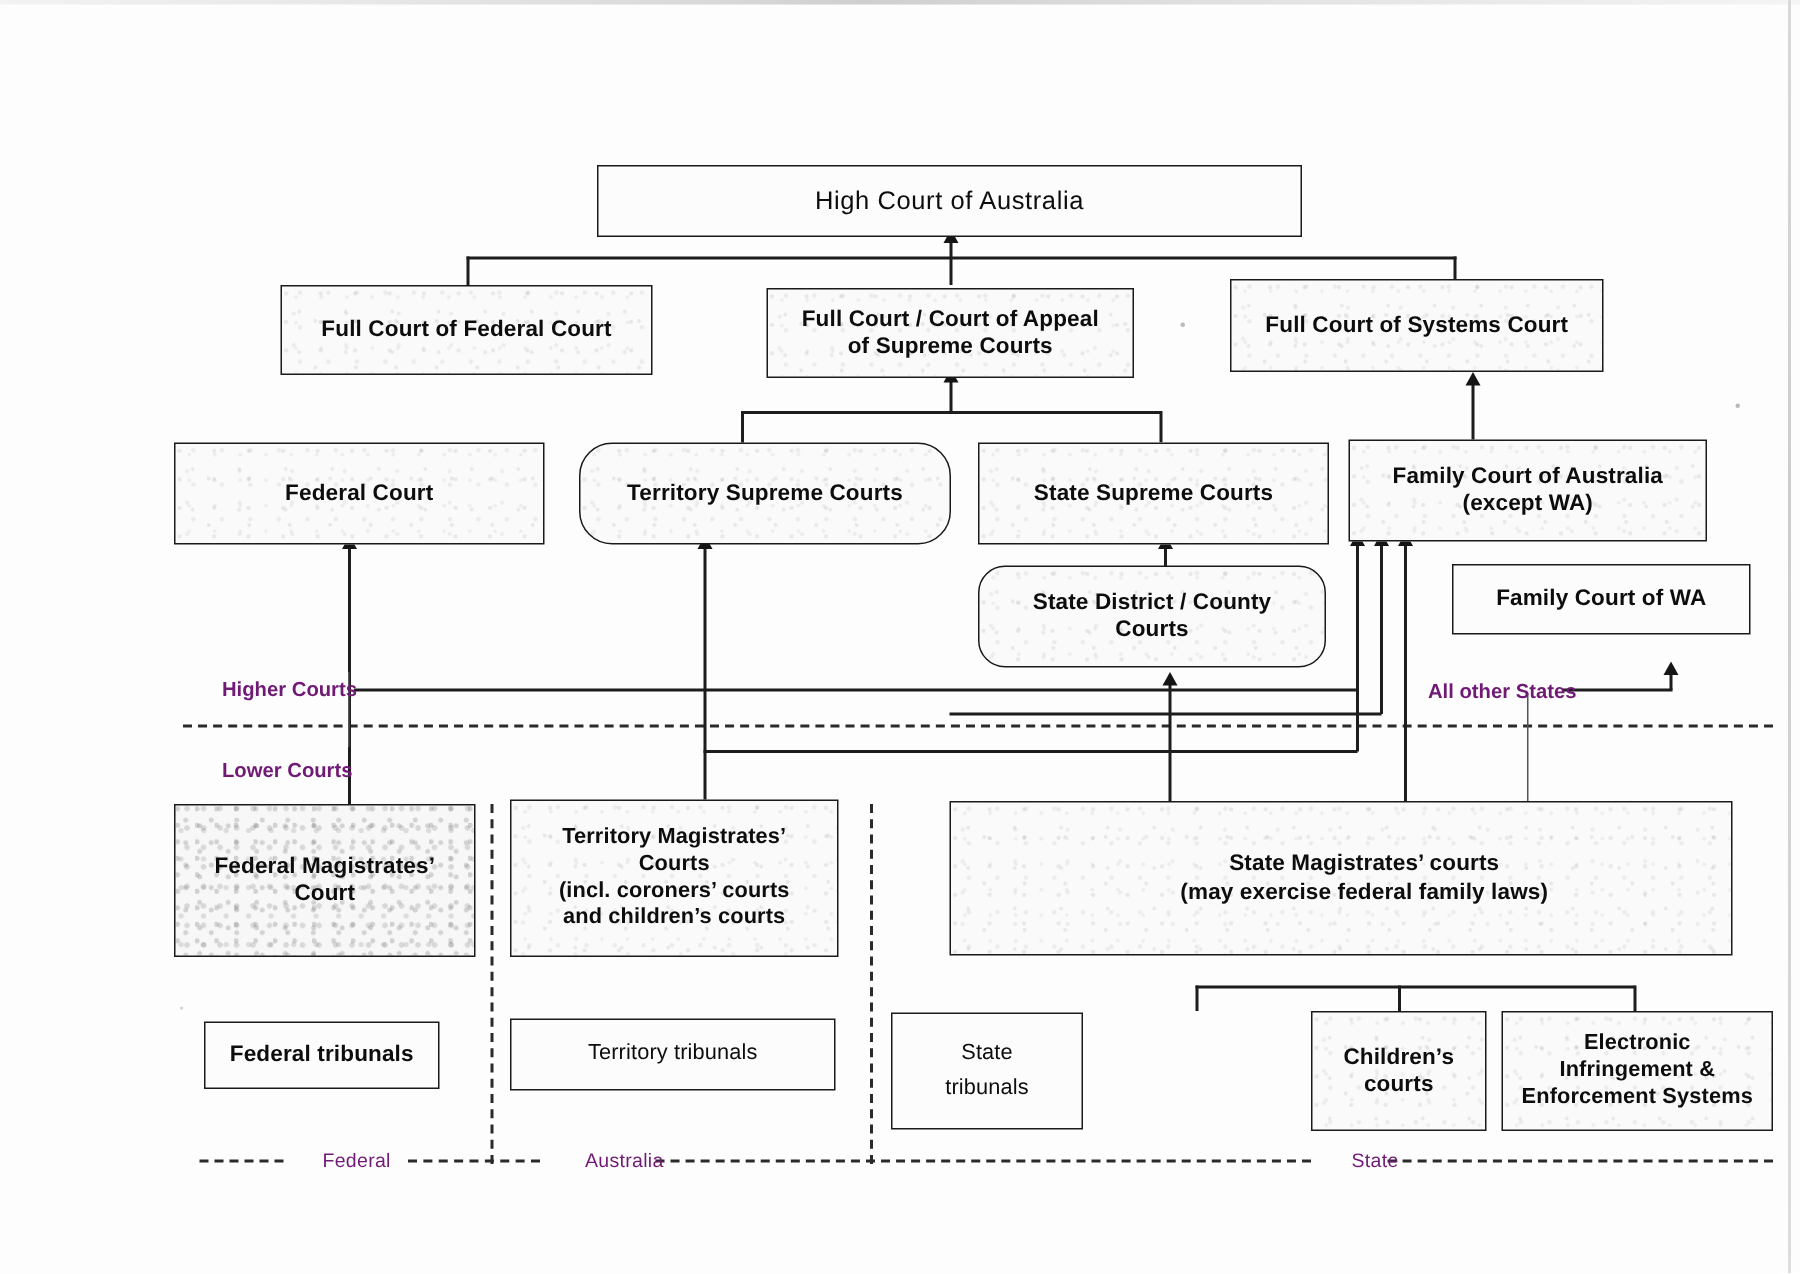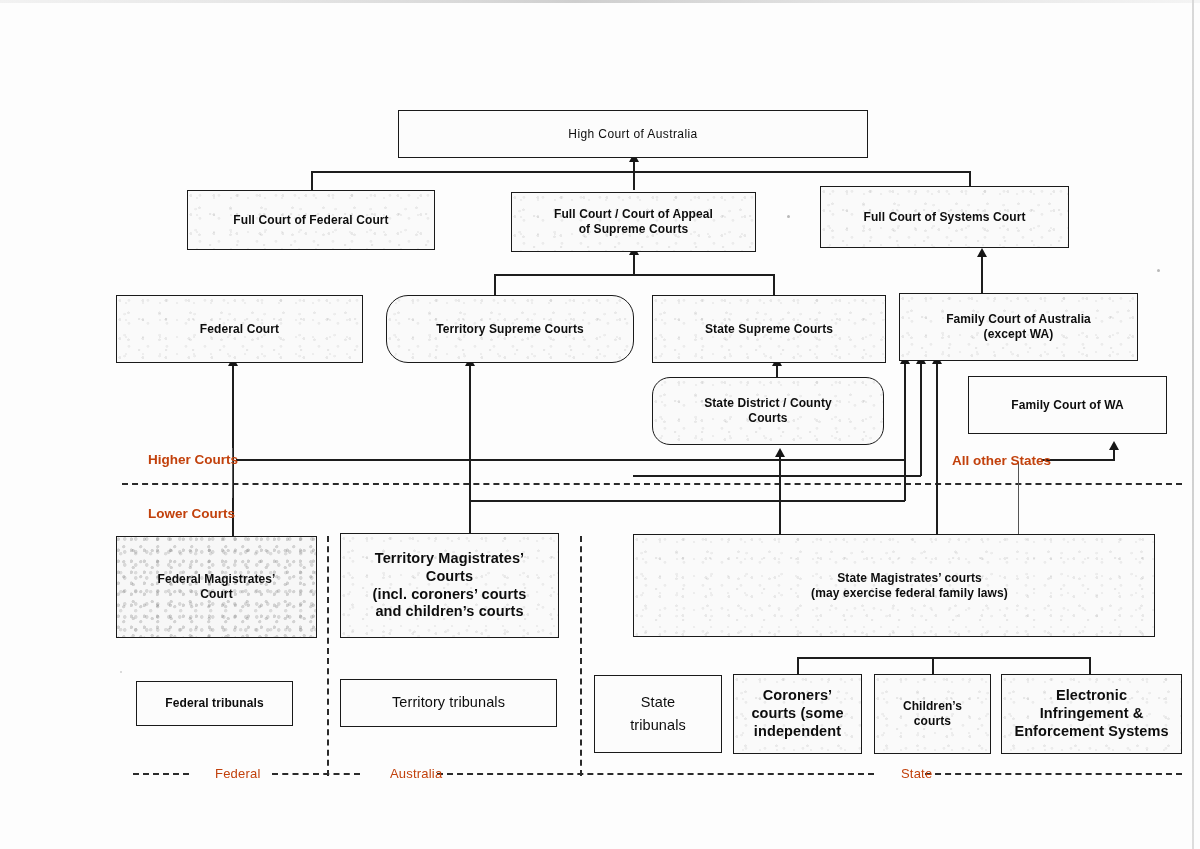--- a/index.html
+++ b/index.html
@@ -29,21 +29,21 @@
   .box{
     position:absolute;
     box-sizing:border-box;
     border:1.6px solid #1a1a1a;
     background:#fcfcfc;
     display:flex;
     align-items:center;
     justify-content:center;
     text-align:center;
     font-weight:bold;
-    font-size:12px;
+    font-size:15px;
     line-height:1.22;
     letter-spacing:.1px;
     padding:2px 5px;
     color:#0d0d0d;
     z-index:5;
   }
   .box.light{font-weight:normal;}
   .box.noisy{
     background:
       radial-gradient(circle at 12% 24%, rgba(120,120,120,.14) 0 1.2px, transparent 1.6px),
@@ -86,21 +86,21 @@
   .dashv{
     position:absolute;width:0;z-index:4;
     border-left:2.5px dashed #2a2a2a;
   }
 
   
   .lbl{
     position:absolute;
     font-size:13.5px;
     font-weight:bold;
-    color:#c2410c;
+    color:#701a75;
     white-space:nowrap;
     z-index:6;
     padding-left:20px;
   }
   .lbl.legend{font-weight:normal;font-size:13px;letter-spacing:.2px;}
 </style>
 </head>
 <body>
 
 <div id="canvas">
@@ -163,64 +163,61 @@
   <div class="dashv" style="left:580px;top:536px;height:240px;"></div>
 
   <div class="ln vln" style="left:232px;top:448px;height:50px;background:#555;width:1.2px;"></div>
   <div class="ln vln" style="left:1018px;top:462px;height:74px;background:#555;width:1.2px;"></div>
 
   <div class="ln hln" style="left:797px;top:657px;width:293px;"></div>
   <div class="ln vln" style="left:797px;top:657px;height:17px;"></div>
   <div class="ln vln" style="left:932px;top:657px;height:17px;"></div>
   <div class="ln vln" style="left:1089px;top:657px;height:17px;"></div>
 
-  <div class="box" style="left:398px;top:110px;width:470px;height:48px;font-size:12px;letter-spacing:.4px;font-weight:normal;">High Court of Australia</div>
+  <div class="box" style="left:398px;top:110px;width:470px;height:48px;font-size:17px;letter-spacing:.4px;font-weight:normal;">High Court of Australia</div>
 
   <div class="box noisy" style="left:187px;top:190px;width:248px;height:60px;">Full Court of Federal Court</div>
 
   <div class="box noisy" style="left:511px;top:192px;width:245px;height:60px;white-space:pre-line;">Full Court / Court of Appeal
 of Supreme Courts</div>
 
   <div class="box noisy" style="left:820px;top:186px;width:249px;height:62px;">Full Court of Systems Court</div>
 
   <div class="box noisy" style="left:116px;top:295px;width:247px;height:68px;">Federal Court</div>
 
   <div class="box noisy" style="left:386px;top:295px;width:248px;height:68px;border-radius:22px;">Territory Supreme Courts</div>
 
   <div class="box noisy" style="left:652px;top:295px;width:234px;height:68px;">State Supreme Courts</div>
 
   <div class="box noisy" style="left:899px;top:293px;width:239px;height:68px;white-space:pre-line;">Family Court of Australia
 (except WA)</div>
 
   <div class="box noisy" style="left:652px;top:377px;width:232px;height:68px;white-space:pre-line;border-radius:18px;">State District / County
 Courts</div>
 
-  <div class="box" style="left:968px;top:376px;width:199px;height:58px;">Family Court of WA</div>
+  <div class="box" style="left:968px;top:376px;width:199px;height:47px;">Family Court of WA</div>
 
   <div class="box veryNoisy" style="left:116px;top:536px;width:201px;height:102px;white-space:pre-line;">Federal Magistrates’
 Court</div>
 
   <div class="box noisy" style="left:340px;top:533px;width:219px;height:105px;white-space:pre-line;font-size:14.5px;">Territory Magistrates’
 Courts
 (incl. coroners’ courts
 and children’s courts</div>
 
   <div class="box noisy" style="left:633px;top:534px;width:522px;height:103px;white-space:pre-line;padding-left:36px;">State Magistrates’ courts
 (may exercise federal family laws)</div>
 
   <div class="box" style="left:136px;top:681px;width:157px;height:45px;">Federal tribunals</div>
 
   <div class="box light" style="left:340px;top:679px;width:217px;height:48px;font-size:14.5px;">Territory tribunals</div>
 
   <div class="box light" style="left:594px;top:675px;width:128px;height:78px;white-space:pre-line;font-size:14.5px;line-height:1.6;">State
 tribunals</div>
 
-  <div class="box noisy" style="left:733px;top:674px;width:129px;height:80px;white-space:pre-line;font-size:14.5px;">Coroners’
-courts (some
-independent</div>
 
   <div class="box noisy" style="left:1001px;top:674px;width:181px;height:80px;white-space:pre-line;font-size:14.5px;">Electronic
 Infringement &amp;
 Enforcement Systems</div>
 
   <div class="box noisy" style="left:874px;top:674px;width:117px;height:80px;white-space:pre-line;">Children’s
 courts</div>
 
   <div class="lbl" style="left:128px;top:452px;">Higher Courts</div>
   <div class="lbl" style="left:128px;top:506px;">Lower Courts</div>

